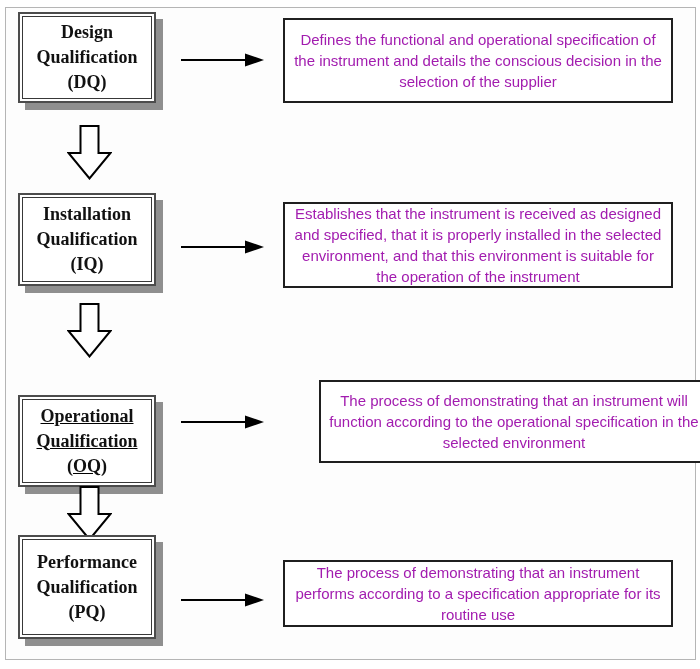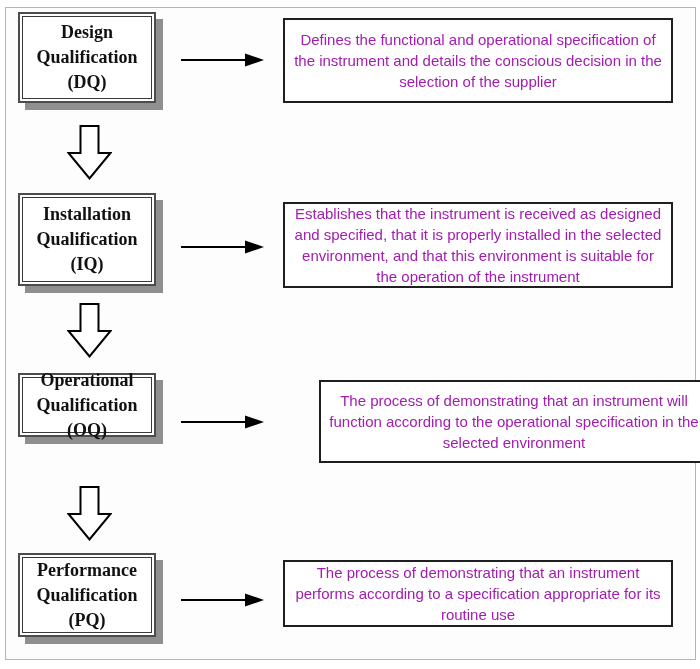--- a/index.html
+++ b/index.html
@@ -47,22 +47,22 @@
     text-align: center;
     font-family: "Liberation Serif", serif;
     font-weight: bold;
     font-size: 18px;
     line-height: 25px;
     color: #111111;
   }
   .qname { max-width: 124px; }
   .qbox-dq { top: 12px;  height: 91px; }
   .qbox-iq { top: 193px; height: 93px; }
-  .qbox-oq { top: 373px; height: 64px; }
-  .qbox-pq { top: 553px; height: 84px; }
+  .qbox-oq { top: 395px; height: 92px; text-decoration: underline; }
+  .qbox-pq { top: 535px; height: 104px; }
   
   .darrow {
     position: absolute;
     left: 67px;
     width: 45px;
     height: 55px;
   }
   .darrow-1 { top: 125px; }
   .darrow-2 { top: 303px; }
   .darrow-3 { top: 486px; }

